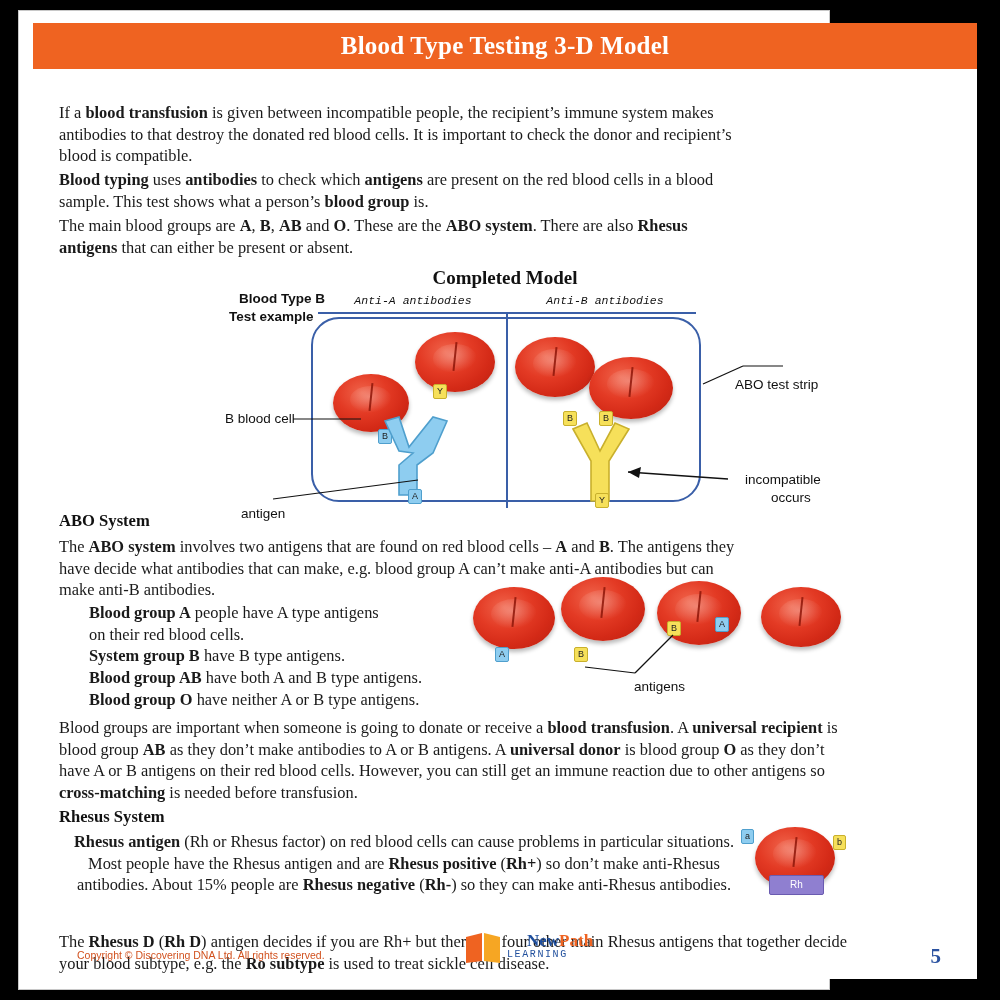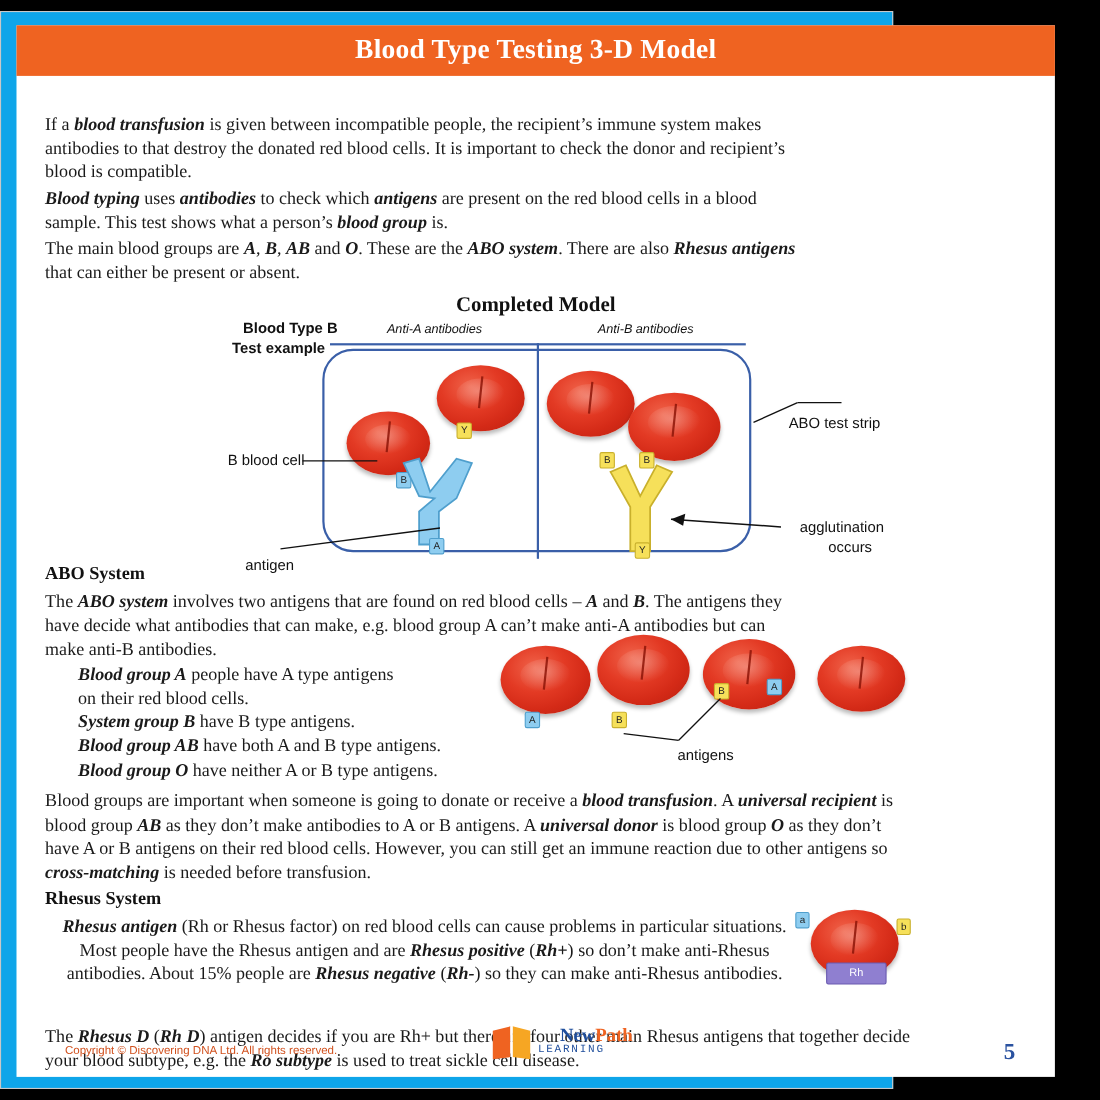--- a/index.html
+++ b/index.html
@@ -4,23 +4,23 @@
 <style>
   html,body{margin:0;padding:0;}
   body{
     width:1000px;height:1000px;
     background:#000;
     font-family:"Liberation Serif", serif;
     overflow:hidden;
   }
   .page{
     position:absolute;
-    left:0;top:10px;
+    left:18px;top:10px;
     width:812px;height:980px;
-    background:#0ea5e9;
+    background:#ffffff;
     border:1px solid #c8c8c8;
     box-sizing:border-box;
   }
   .inner{
     position:absolute;
     left:14px;top:12px;
     width:944px;height:956px;
     background:#ffffff;
     box-sizing:border-box;
   }
@@ -43,21 +43,21 @@
     width:944px;height:910px;
   }
   p.para{
     margin:0;
     position:absolute;
     font-size:16.4px;
     line-height:21.5px;
     color:#1a1a1a;
     text-align:left;
   }
-  b{font-weight:bold;font-style:italic;}
+  b{font-weight:bold;}
   .section-head{
     position:absolute;
     font-size:16.6px;
     font-weight:bold;
     color:#111;
   }
   .completed-title{
     position:absolute;
     width:944px;
     text-align:center;
@@ -67,21 +67,21 @@
   }
   .label{
     position:absolute;
     font-family:"Liberation Sans", sans-serif;
     font-size:13.5px;
     color:#111;
   }
   .label.bold{font-weight:bold;}
   .strip-label{
     position:absolute;
-    font-family:Liberation Sans, sans-serif;
+    font-family:Liberation Mono, monospace;
     font-style:italic;
     font-size:11.5px;
     color:#111;
     text-align:center;
   }
   .bullet{
     position:absolute;
     font-size:16.4px;
     line-height:21.5px;
     color:#1a1a1a;
@@ -269,21 +269,21 @@
           <line x1="90" y1="215" x2="235" y2="196" stroke="#111" stroke-width="1.2"></line>
           <line x1="520" y1="100" x2="560" y2="82" stroke="#111" stroke-width="1.2"></line>
           <line x1="560" y1="82" x2="600" y2="82" stroke="#111" stroke-width="1.2"></line>
           <line x1="445" y1="188" x2="545" y2="195" stroke="#111" stroke-width="1.4"></line>
           <polygon points="445,188 458,183 456,194" fill="#111"></polygon>
         </svg>
 
         <div class="label" style="left:192px;top:342px;">B blood cell</div>
         <div class="label" style="left:208px;top:437px;">antigen</div>
         <div class="label" style="left:702px;top:308px;text-align:right;">ABO test strip</div>
-        <div class="label" style="left:712px;top:403px;">agglutination</div>
+        <div class="label" style="left:712px;top:403px;">incompatible</div>
         <div class="label" style="left:738px;top:421px;">occurs</div>
       </div>
 
       <div class="section-head" style="left:26px;top:442px;">ABO System</div>
 
       <p class="para" style="left:26px;top:467px;width:690px;">
         The <b>ABO system</b> involves two antigens that are found on red blood cells – <b>A</b> and <b>B</b>. The antigens they
         have decide what antibodies that can make, e.g. blood group A can’t make anti-A antibodies but can
         make anti-B antibodies.
       </p>

